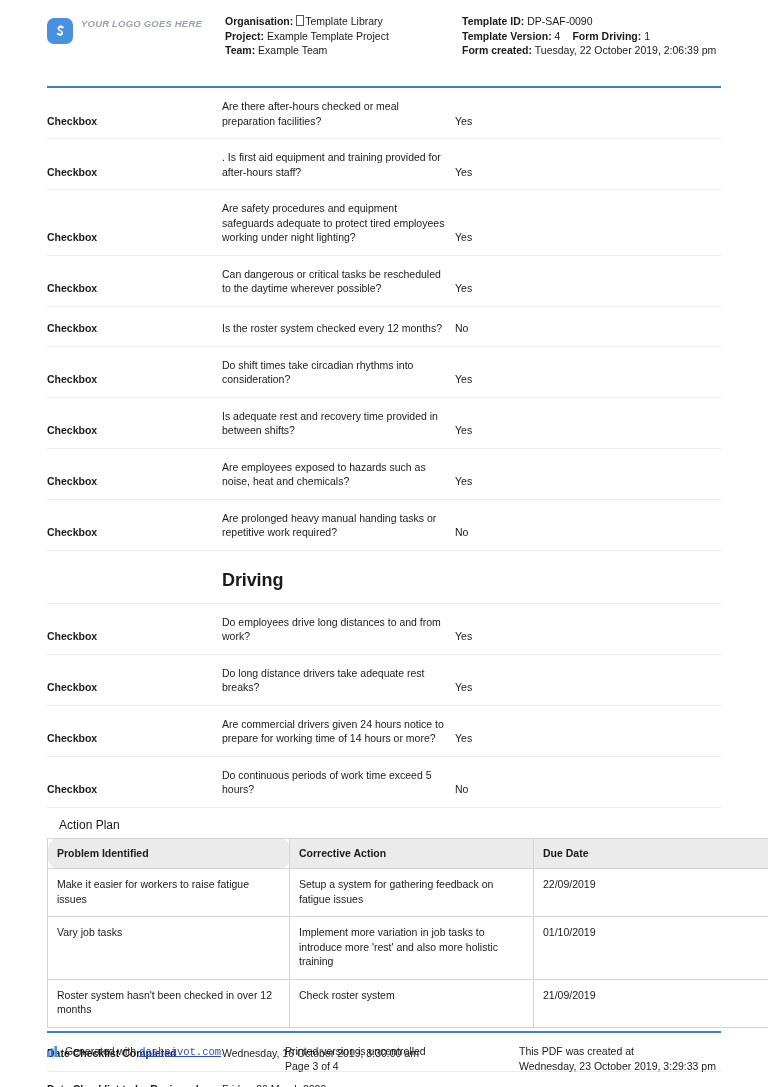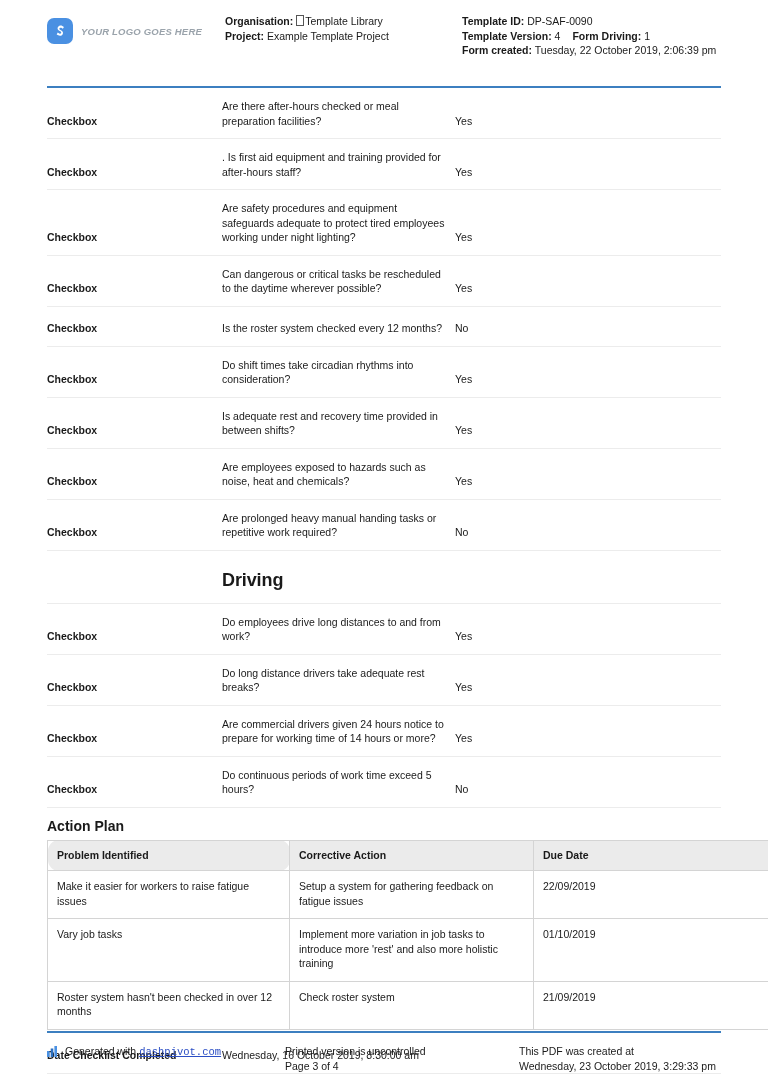--- a/index.html
+++ b/index.html
@@ -25,21 +25,21 @@
 
   
   .header {
     display: flex;
     align-items: flex-start;
     padding-top: 14px;
     height: 60px;
   }
   .logo-block {
     display: flex;
-    align-items: center;
+    align-items: flex-start;
     width: 178px;
     flex: 0 0 178px;
     padding-top: 4px;
   }
   .logo-mark {
     width: 26px;
     height: 26px;
     border-radius: 7px;
     background: #4a90e2;
     display: flex;
@@ -117,23 +117,23 @@
   .section-heading-row .sh-spacer { flex: 0 0 175px; }
   .section-heading-row .sh-title {
     font-size: 18px;
     font-weight: bold;
     line-height: 22px;
     letter-spacing: -0.1px;
   }
 
   
   .action-plan-label {
-    font-size: 14px;
-    font-weight: bold;
-    margin: 10px 0 6px 0;
+    font-size: 12px;
+    font-weight: normal;
+    margin: 10px 0 6px 12px;
   }
   table.action-plan {
     width: 673px;
     border-collapse: collapse;
     table-layout: fixed;
     font-size: 10.5px;
   }
   table.action-plan th,
   table.action-plan td {
     border: 1px solid #d4d4d4;
@@ -222,20 +222,24 @@
     </div>
 
     <div class="meta-col meta-col-left">
       <div>
         <b>Organisation:</b>
         <span class="tofu"></span><span>Template Library</span>
       </div>
       <div>
         <b>Project:</b>
         <span>Example Template Project</span>
+      </div>
+      <div>
+        <b>Team:</b>
+        <span>Example Team</span>
       </div>
     </div>
 
     <div class="meta-col meta-col-right">
       <div>
         <b>Template ID:</b>
         <span>DP-SAF-0090</span>
       </div>
       <div>
         <b>Template Version:</b>

